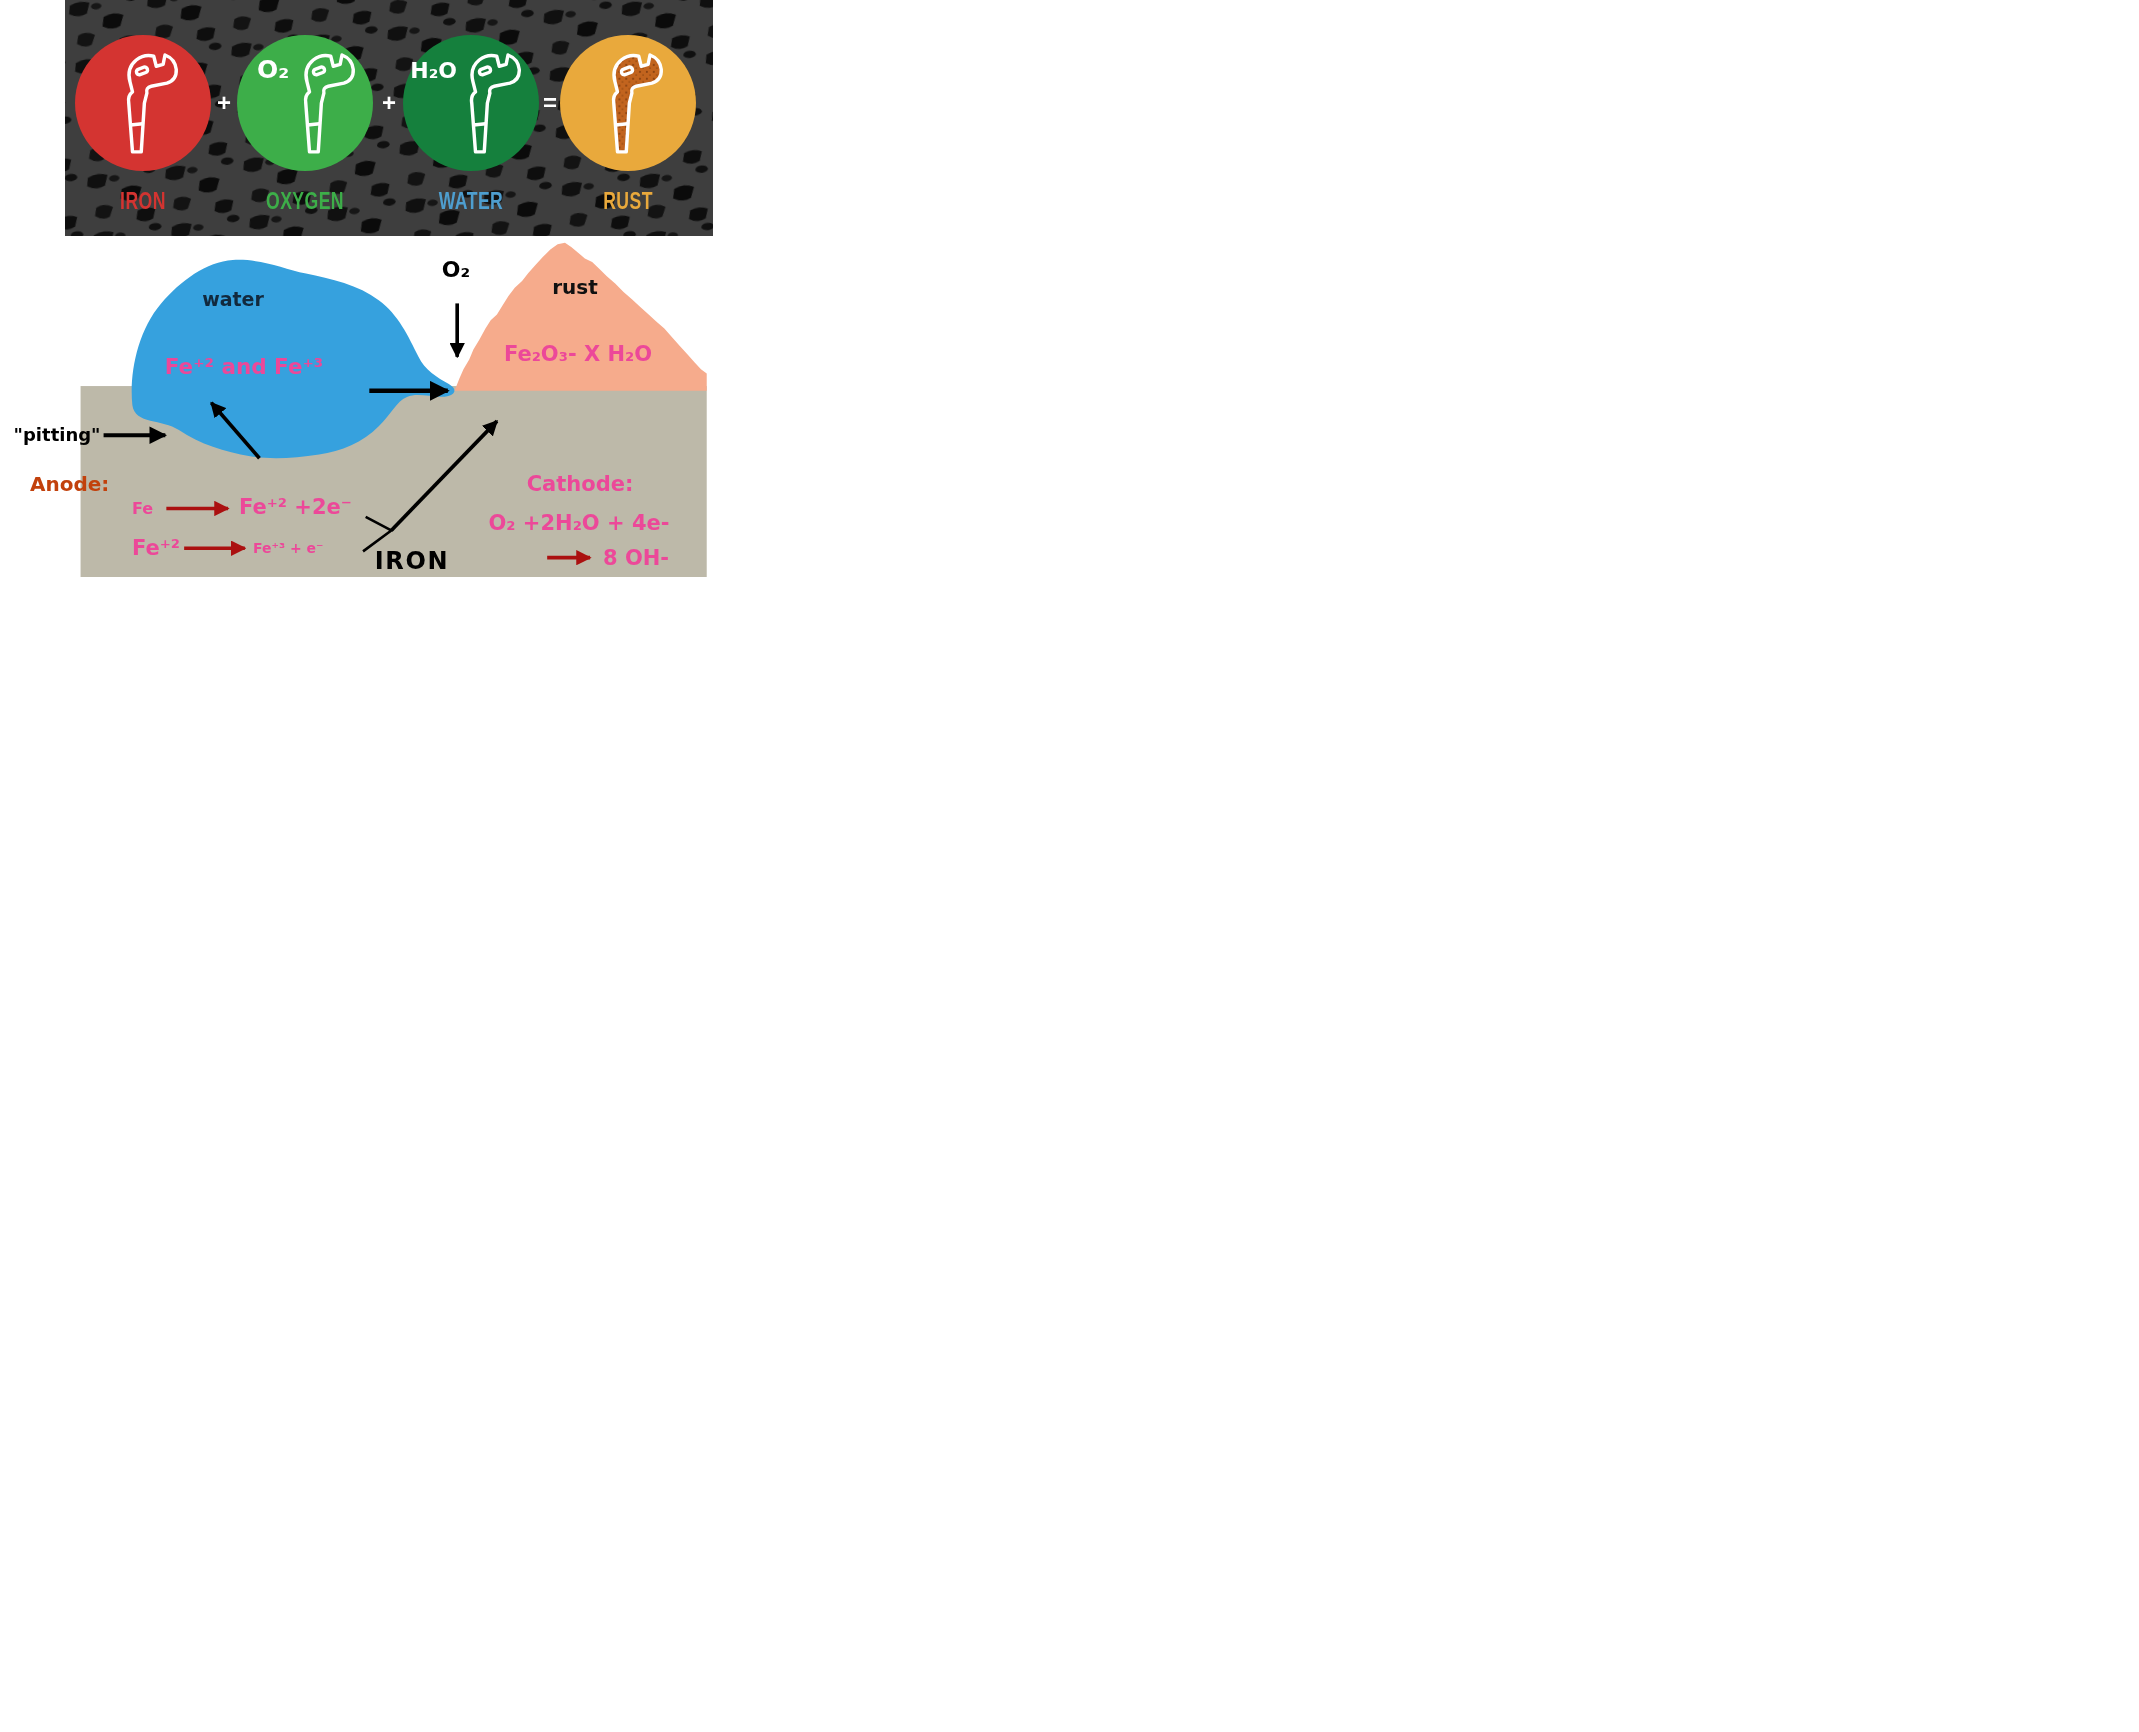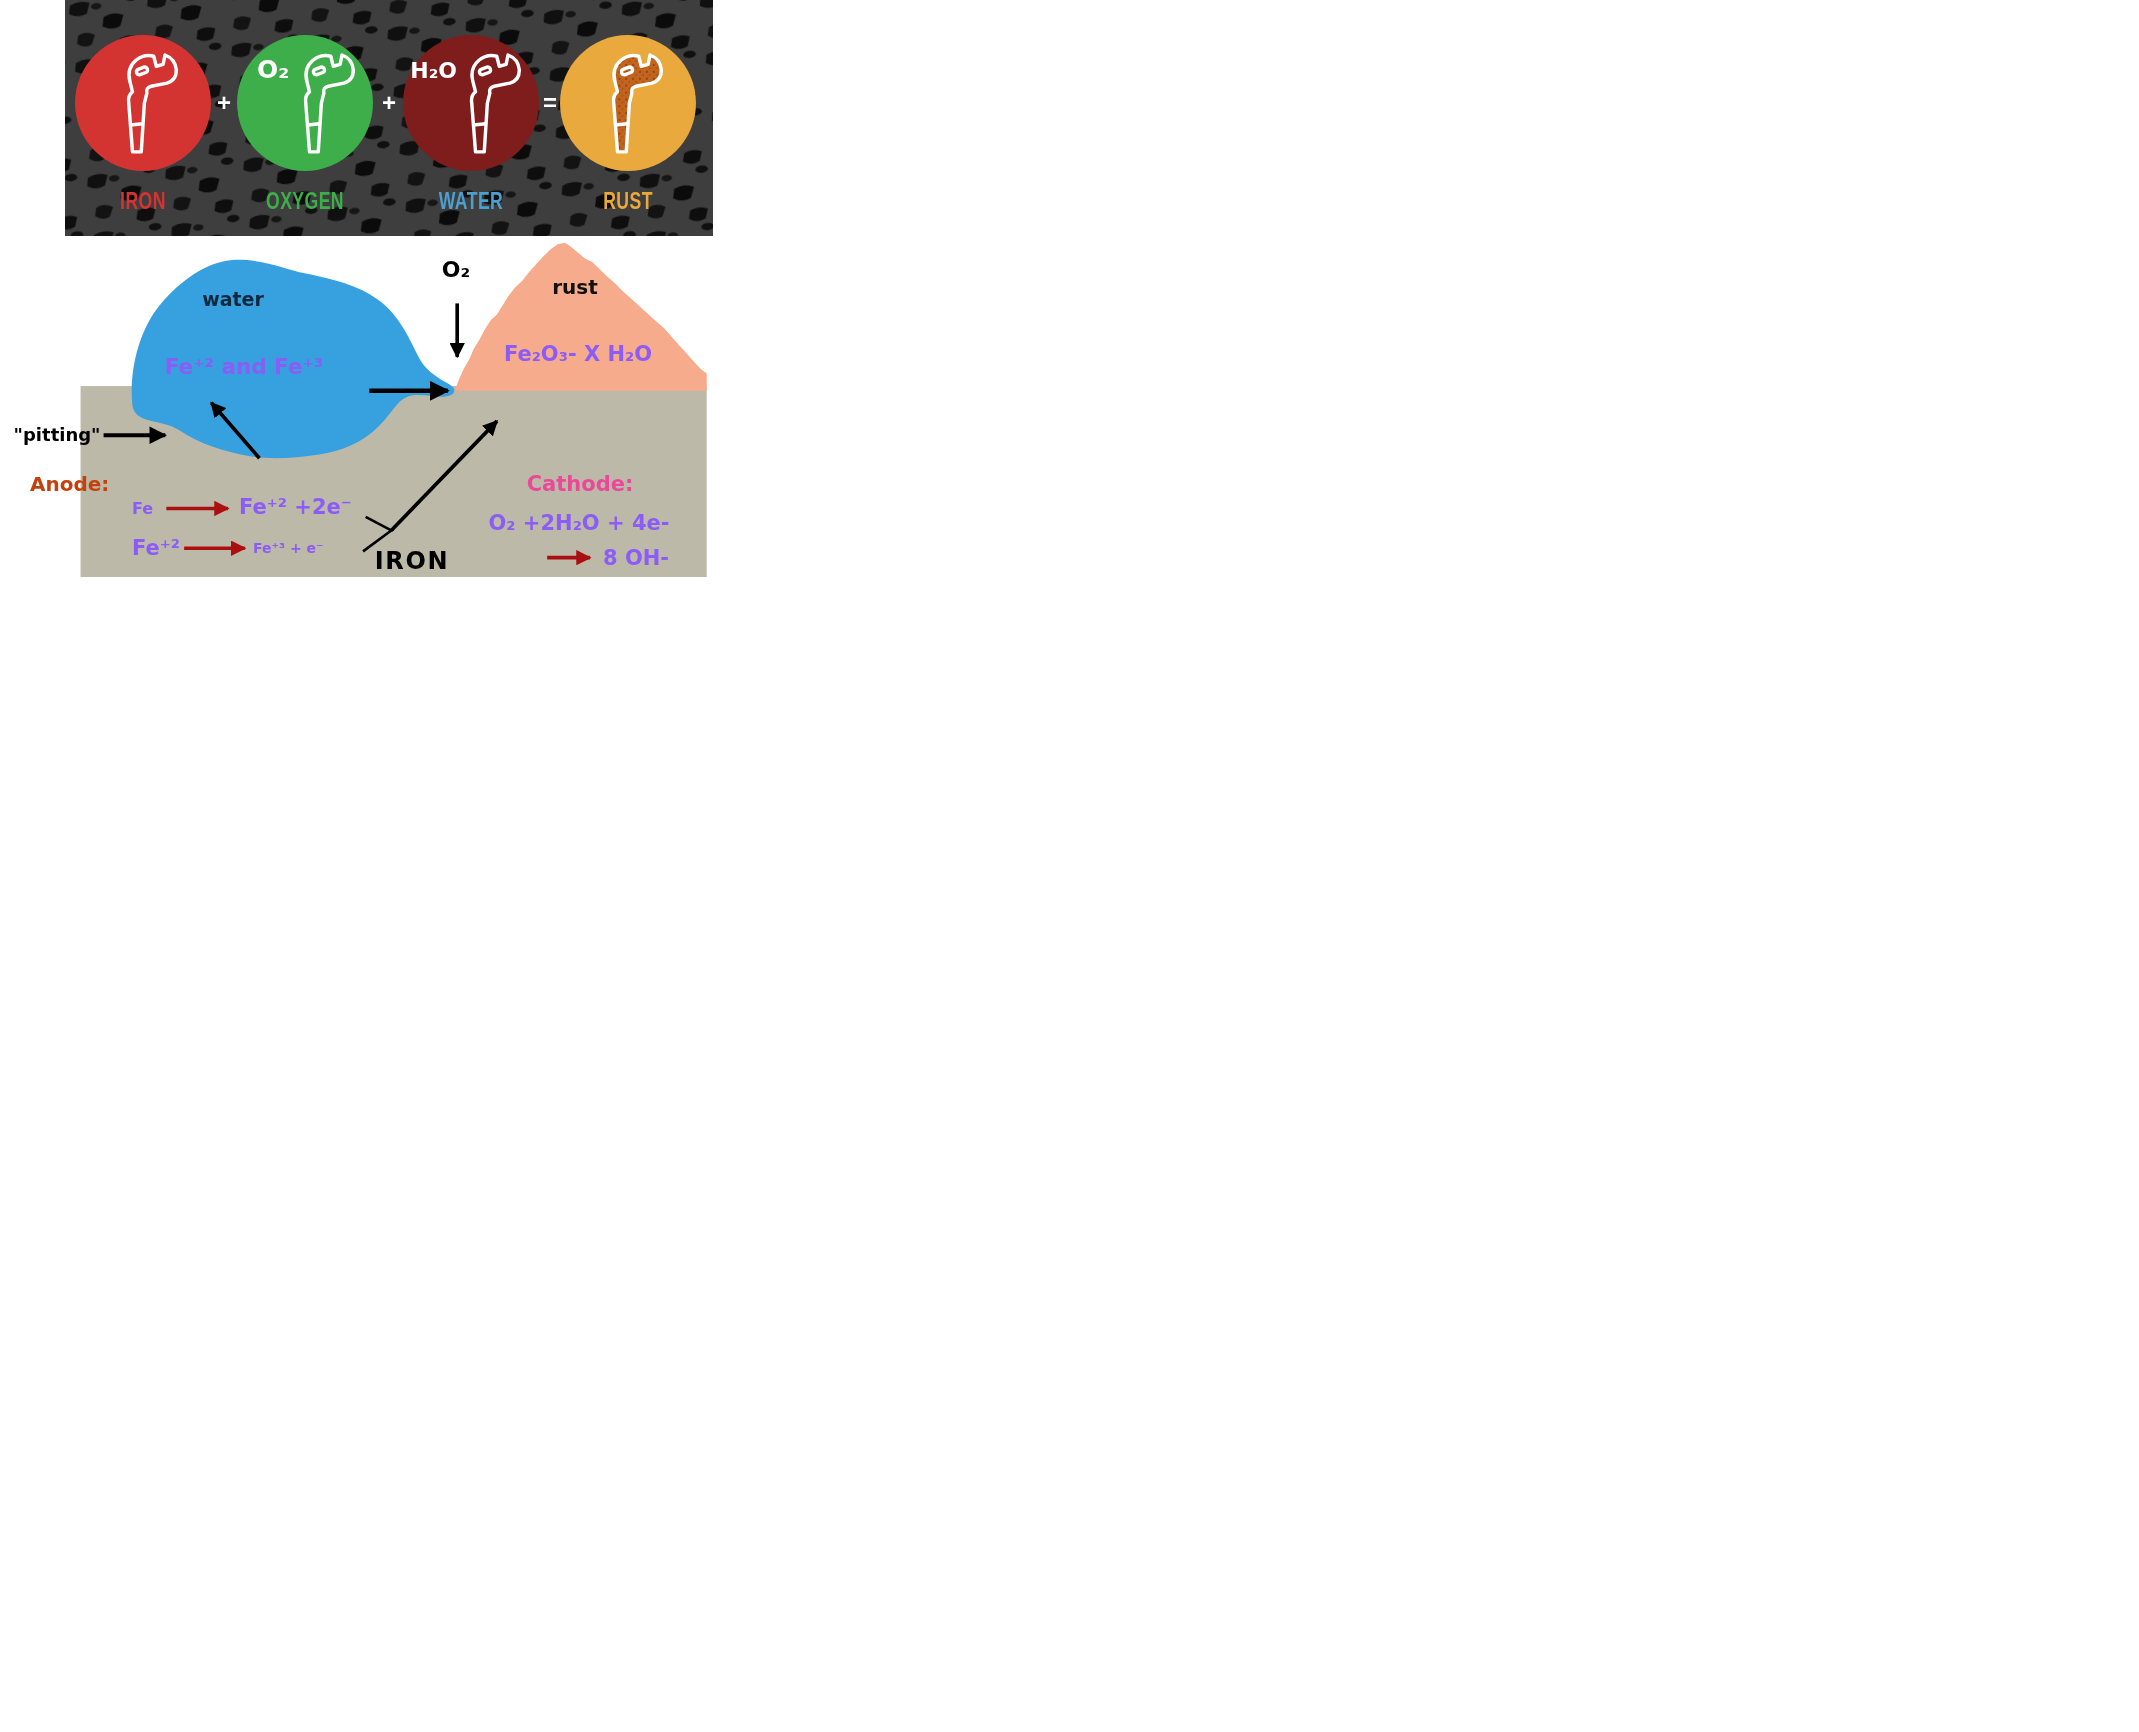--- a/index.html
+++ b/index.html
@@ -8,21 +8,21 @@
   .page { position:relative; width:713px; height:577px; background:#fff; overflow:hidden; }
 
   
   .banner { position:absolute; left:65px; top:0; width:649px; height:236px; background:#3e3e3e; overflow:hidden; }
   .tire-bg { position:absolute; left:0; top:0; width:100%; height:100%; }
   .term { position:absolute; top:35px; width:136px; text-align:center; }
   .t0 { left:10px; }  .t1 { left:172px; }  .t2 { left:338px; }  .t3 { left:495px; }
   .circle { position:relative; width:136px; height:136px; border-radius:50%; }
   .c-iron   { background:#d43431; }
   .c-oxygen { background:#3dae49; }
-  .c-water  { background:#7f1d1d; }
+  .c-water  { background:#15803d; }
   .c-rust   { background:#e9a93c; }
   .wrench-svg { position:absolute; left:30px; top:13.6px; width:75px; height:107px;
                 stroke:#fff; fill:none; stroke-width:5.5; stroke-linejoin:round; stroke-linecap:round; }
   .term.shift .wrench-svg { left:45px; }
   .wrench-rust { fill:url(#rustdots); }
   .circle-symbol { position:absolute; color:#fff; font-weight:bold; font-family:"DejaVu Sans",sans-serif; }
   .sym-o2  { left:20px; top:20px; font-size:25px; }
   .sym-h2o { left:7.3px; top:23px; font-size:22px; }
   .term-label { margin-top:18px; font-size:21px; font-weight:bold; letter-spacing:0.5px;
                 font-family:"Liberation Sans",sans-serif; transform:scale(0.84,1.1); }
@@ -32,21 +32,21 @@
   .t3 .term-label { color:#e9a93c; }
   .op { position:absolute; top:103px; color:#fff; font-size:24px; font-weight:bold;
         transform:translate(-50%,-50%); font-family:"Liberation Sans",sans-serif; }
   .op1 { left:159px; }  .op2 { left:324px; }  .op3 { left:485px; }
 
   
   .diagram-svg { position:absolute; left:0; top:0; width:713px; height:577px; }
   .dlabel { position:absolute; font-weight:bold; white-space:nowrap;
             transform:translate(-50%,-50%); font-family:"DejaVu Sans",sans-serif; }
   .anchor-left { transform:translate(0,-50%); }
-  .red-text { color:#8b5cf6; }
+  .red-text { color:#ec4899; }
   .lbl-water       { left:233px;  top:299px;  font-size:19px; color:#12293d; }
   .lbl-o2          { left:456px;  top:269px;  font-size:22px; color:#000; }
   .lbl-rust        { left:575px; top:287px;  font-size:20px; color:#111; }
   .lbl-ions        { left:244px;  top:366px;  font-size:21.5px; }
   .lbl-rustformula { left:578px; top:354px;  font-size:21px; }
   .lbl-pitting     { left:13.6px;   top:434px;  font-size:18px; color:#000; }
   .lbl-anode       { left:30px;   top:484px;  font-size:20px; color:#c2410c; }
   .lbl-cathode     { left:580px; top:484px;  font-size:21px; color:#ec4899; }
   .lbl-a1l         { left:132px;  top:508px;  font-size:16px; }
   .lbl-a1r         { left:239px;  top:507px;  font-size:21px; }

